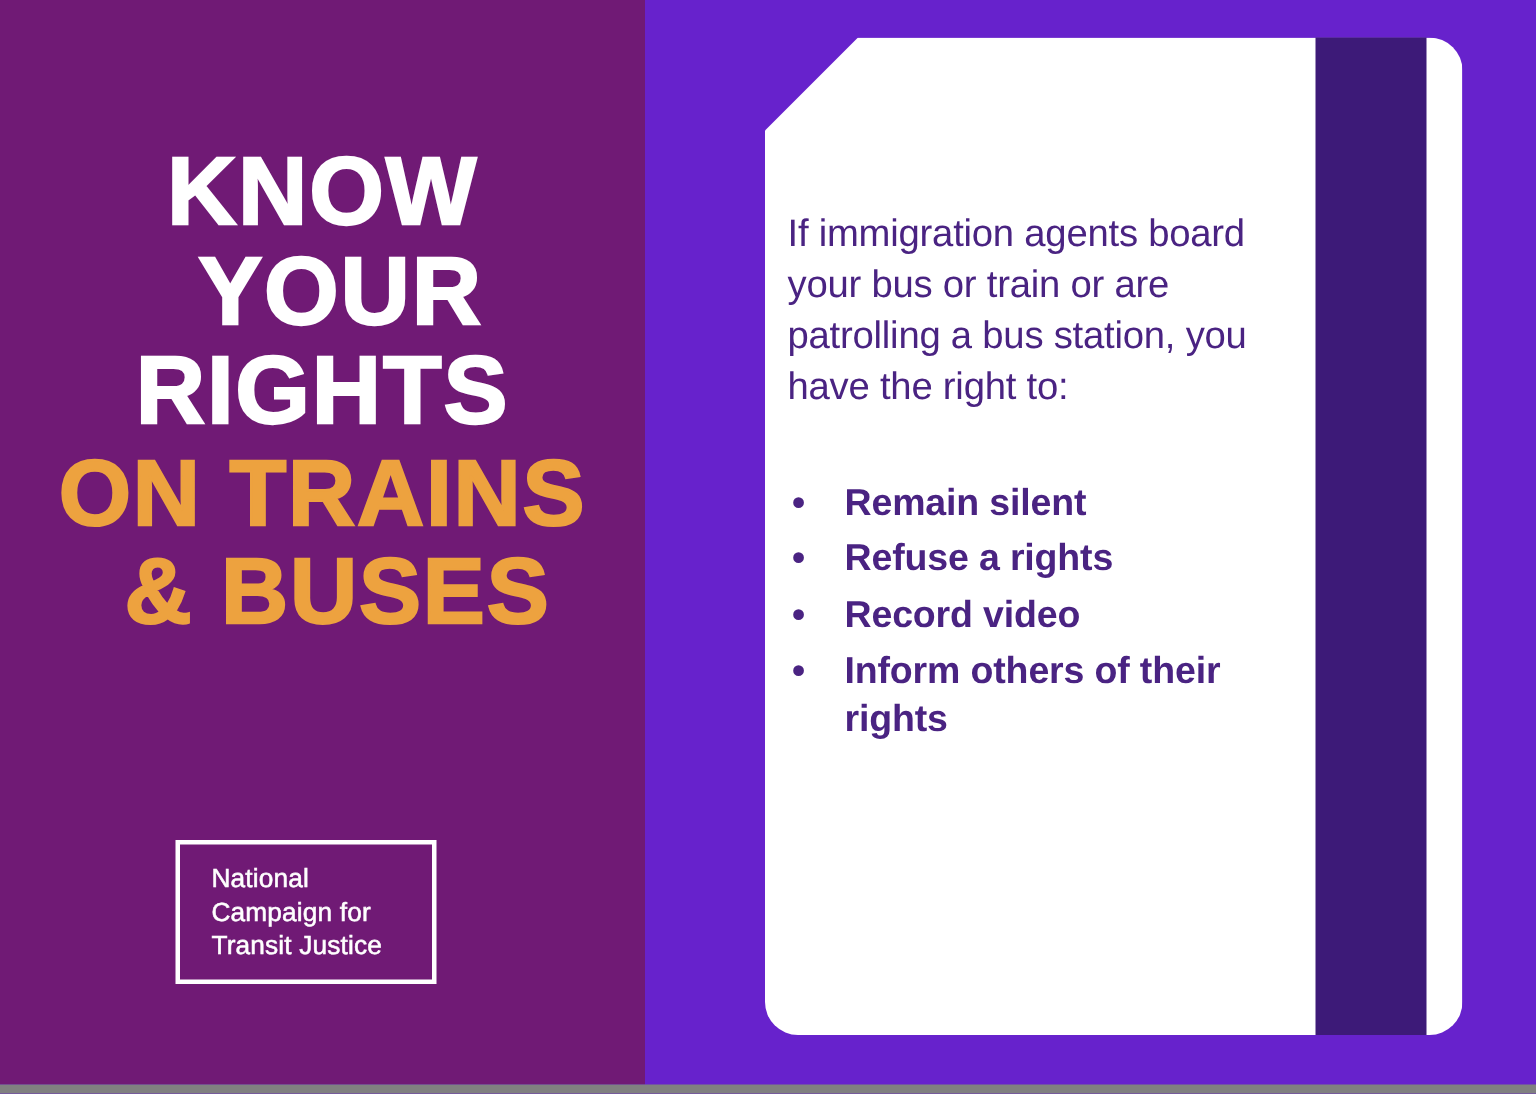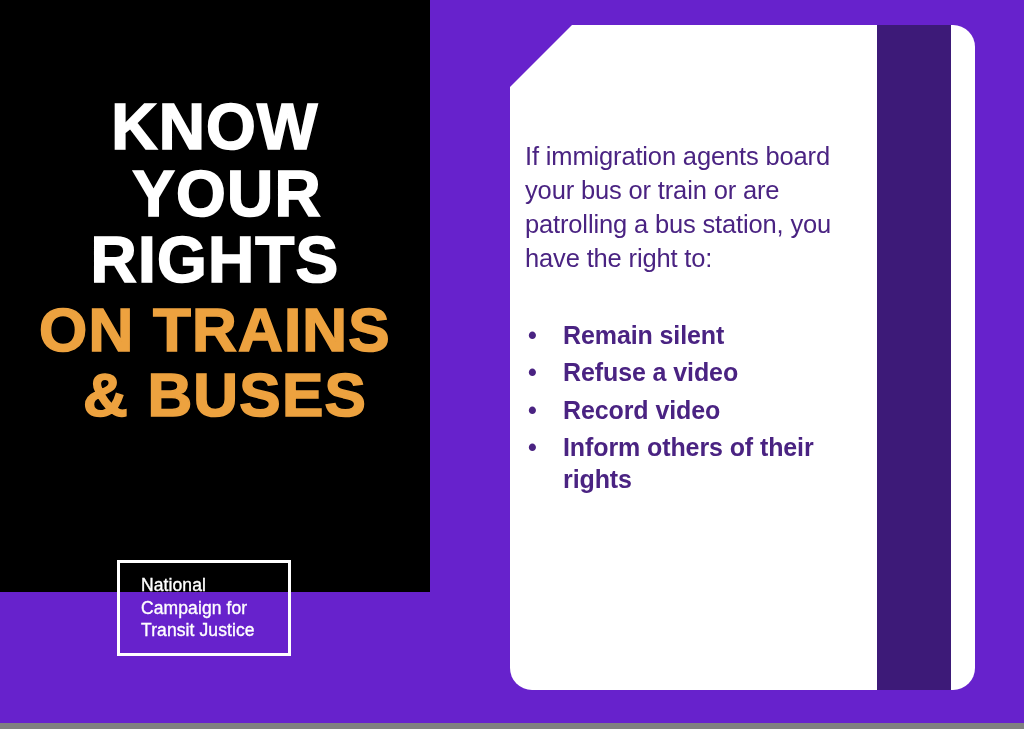--- a/index.html
+++ b/index.html
@@ -17,22 +17,22 @@
     overflow: hidden;
     background: #6722CC;
   }
 
   
   .left-panel {
     position: absolute;
     left: 0;
     top: 0;
     width: 430px;
-    height: 592px;
-    background: #000000;
+    height: 723px;
+    background: #701a75;
   }
 
   .headline {
     position: absolute;
     left: 0;
     top: 96px;
     width: 430px;
     text-align: center;
     line-height: 0.98;
   }
@@ -188,21 +188,21 @@
   <div class="card-content">
     <p class="card-paragraph">If immigration agents board your bus or train or are patrolling a bus station, you have the right to:</p>
 
     <ul class="rights-list">
       <li>
         <span class="bullet">•</span>
         <span>Remain silent</span>
       </li>
       <li>
         <span class="bullet">•</span>
-        <span>Refuse a video</span>
+        <span>Refuse a rights</span>
       </li>
       <li>
         <span class="bullet">•</span>
         <span>Record video</span>
       </li>
       <li>
         <span class="bullet">•</span>
         <span>Inform others of their rights</span>
       </li>
     </ul>

